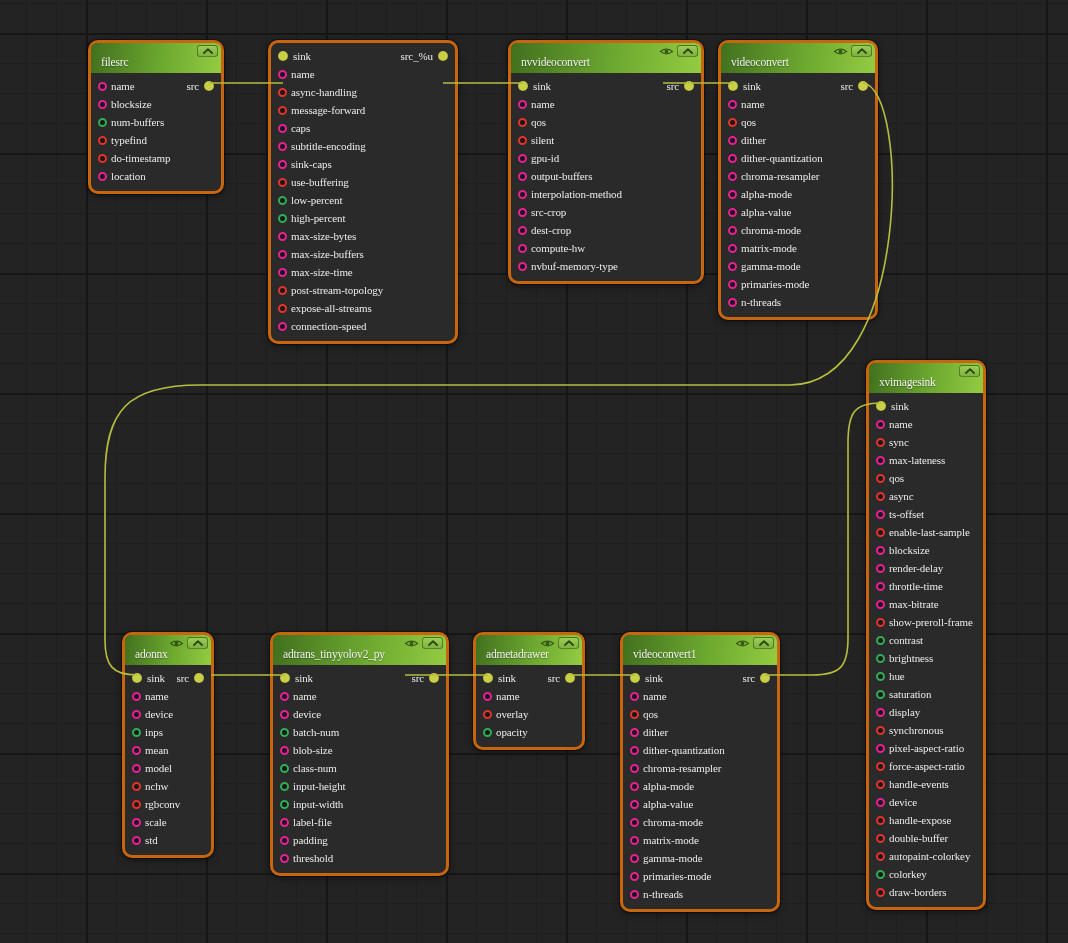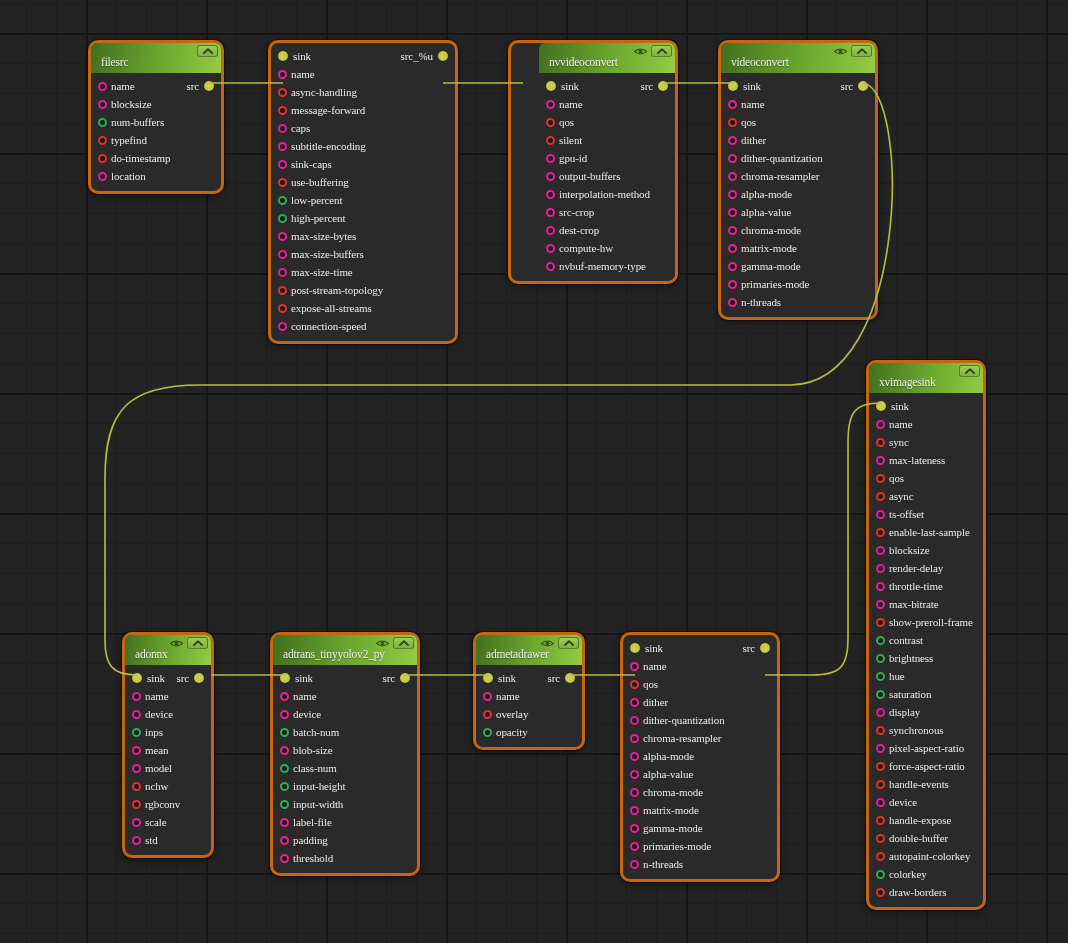--- a/index.html
+++ b/index.html
@@ -171,21 +171,21 @@
         <div class="row">
           <span class="pdot" style="border-color: rgb(229, 50, 42);"></span>
           <span class="lbl">expose-all-streams</span>
         </div>
         <div class="row">
           <span class="pdot" style="border-color: rgb(234, 30, 150);"></span>
           <span class="lbl">connection-speed</span>
         </div>
       </div>
     </div>
-    <div class="node" style="left: 508px; top: 40px; width: 170px; padding-left: 28px;">
+    <div class="node" style="left: 508px; top: 40px; width: 196px;">
       <div class="node-header">
         <span class="node-title">nvvideoconvert</span>
         <div class="header-icons">
           <span>
             <svg class="eye-icon" width="15" height="11" viewBox="0 0 15 11">
               <path d="M1.5 5.5 Q7.5 0.8 13.5 5.5 Q7.5 10.2 1.5 5.5 Z" fill="none" stroke="#28420f" stroke-width="1.2"></path>
               <circle cx="7.5" cy="5.5" r="1.9" fill="#28420f"></circle>
             </svg>
           </span>
           <button class="collapse-btn">
@@ -505,21 +505,21 @@
         <div class="row">
           <span class="pdot" style="border-color: rgb(234, 30, 150);"></span>
           <span class="lbl">scale</span>
         </div>
         <div class="row">
           <span class="pdot" style="border-color: rgb(234, 30, 150);"></span>
           <span class="lbl">std</span>
         </div>
       </div>
     </div>
-    <div class="node" style="left: 270px; top: 632px; width: 150px;">
+    <div class="node" style="left: 270px; top: 632px; width: 179px;">
       <div class="node-header">
         <span class="node-title">adtrans_tinyyolov2_py</span>
         <div class="header-icons">
           <span>
             <svg class="eye-icon" width="15" height="11" viewBox="0 0 15 11">
               <path d="M1.5 5.5 Q7.5 0.8 13.5 5.5 Q7.5 10.2 1.5 5.5 Z" fill="none" stroke="#28420f" stroke-width="1.2"></path>
               <circle cx="7.5" cy="5.5" r="1.9" fill="#28420f"></circle>
             </svg>
           </span>
           <button class="collapse-btn">
@@ -614,20 +614,36 @@
           <span class="pdot" style="border-color: rgb(229, 50, 42);"></span>
           <span class="lbl">overlay</span>
         </div>
         <div class="row">
           <span class="pdot" style="border-color: rgb(47, 174, 84);"></span>
           <span class="lbl">opacity</span>
         </div>
       </div>
     </div>
     <div class="node" style="left: 620px; top: 632px; width: 160px;">
+      <div class="node-header">
+        <span class="node-title">videoconvert1</span>
+        <div class="header-icons">
+          <span>
+            <svg class="eye-icon" width="15" height="11" viewBox="0 0 15 11">
+              <path d="M1.5 5.5 Q7.5 0.8 13.5 5.5 Q7.5 10.2 1.5 5.5 Z" fill="none" stroke="#28420f" stroke-width="1.2"></path>
+              <circle cx="7.5" cy="5.5" r="1.9" fill="#28420f"></circle>
+            </svg>
+          </span>
+          <button class="collapse-btn">
+            <svg width="12" height="8" viewBox="0 0 12 8">
+              <polyline points="2,6 6,2.2 10,6" fill="none" stroke="#2c4a12" stroke-width="1.9" stroke-linecap="round" stroke-linejoin="round"></polyline>
+            </svg>
+          </button>
+        </div>
+      </div>
       <div class="node-body">
         <div class="row">
           <span class="portdot"></span>
           <span class="lbl">sink</span>
           <span class="row-right">
             <span class="lbl">src</span>
             <span class="portdot"></span>
           </span>
         </div>
         <div class="row">

